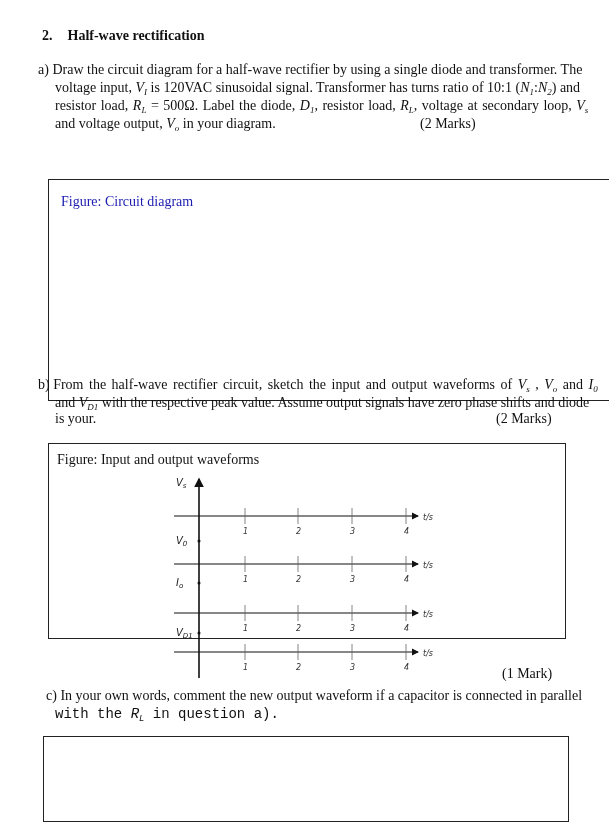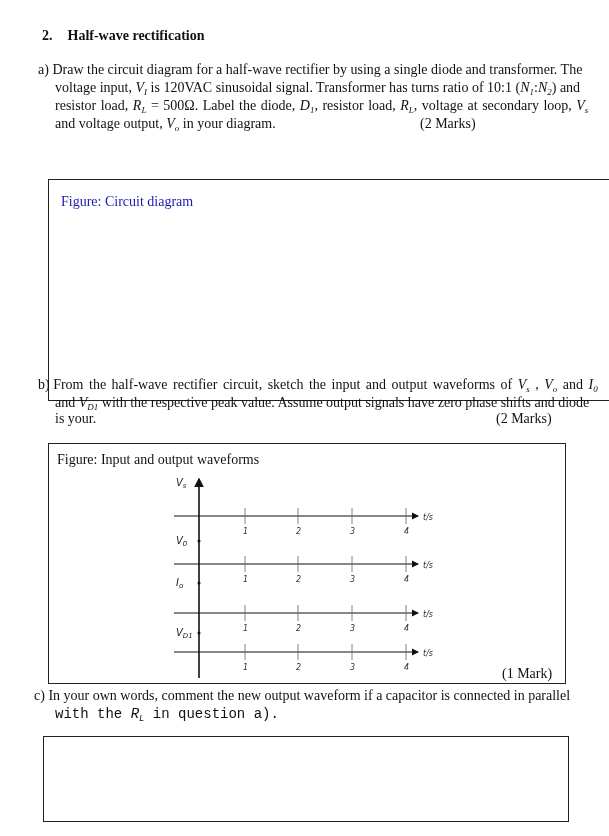--- a/index.html
+++ b/index.html
@@ -33,21 +33,21 @@
   <div class="line caption-blue" style="left:12px;top:14px;">Figure: Circuit diagram</div>
 </div>
 
 <div>
   <div class="line" style="left:38px;top:377px;text-align:right;"><span>b)</span> <span style="word-spacing:2px;">From the half-wave rectifier circuit, sketch the input and output waveforms of <i class="m">V</i><sub>s</sub> , <i class="m">V</i><sub>o</sub> and <i class="m">I</i><sub>0</sub></span></div>
   <div class="line" style="left:55px;top:395px;">and <i class="m">V</i><sub>D1</sub> with the respective peak value. Assume output signals have zero phase shifts and diode</div>
   <div class="line" style="left:55px;top:411px;">is your.</div>
   <div class="line" style="left:496px;top:411px;">(2 Marks)</div>
 </div>
 
-<div class="box" style="left:48px;top:443px;width:518px;height:241px;">
+<div class="box" style="left:48px;top:443px;width:518px;height:196px;">
   <div class="line" style="left:8px;top:8px;">Figure: Input and output waveforms</div>
 </div>
 
 <svg class="abs" style="left:0;top:0;" width="609" height="836">
   <defs>
     <marker id="arr" markerWidth="6" markerHeight="6" refX="5" refY="3" orient="auto">
       <path d="M0,0 L6,3 L0,6 Z" fill="#111"></path>
     </marker>
   </defs>
   <g id="axes-group">
@@ -96,18 +96,18 @@
       <line x1="352" y1="644" x2="352" y2="660" stroke="#666" stroke-width="0.8"></line>
       <text x="350" y="670" font-size="8" fill="#333">3</text>
       <line x1="406" y1="644" x2="406" y2="660" stroke="#666" stroke-width="0.8"></line>
       <text x="404" y="670" font-size="8" fill="#333">4</text>
       <text x="176" y="636" font-size="10" fill="#222">V<tspan font-size="7" dy="2">D1</tspan></text>
       <circle cx="199" cy="633" r="1.5" fill="#111"></circle>
     </g>
 </svg>
 
 <div>
-  <div class="line" style="left:34px;top:688px;"><span>c)</span> <span>In your own words, comment the new output waveform if a capacitor is connected in parallel</span></div>
+  <div class="line" style="left:46px;top:688px;"><span>c)</span> <span>In your own words, comment the new output waveform if a capacitor is connected in parallel</span></div>
   <div class="line" style="left:55px;top:706px;font-family:Liberation Mono, monospace;">with the <i class="m">R</i><sub>L</sub> in question a).</div>
   <div class="line" style="left:502px;top:666px;">(1 Mark)</div>
 </div>
 
 <div class="box" style="left:43px;top:736px;width:526px;height:86px;"></div>
 
 </body></html>

